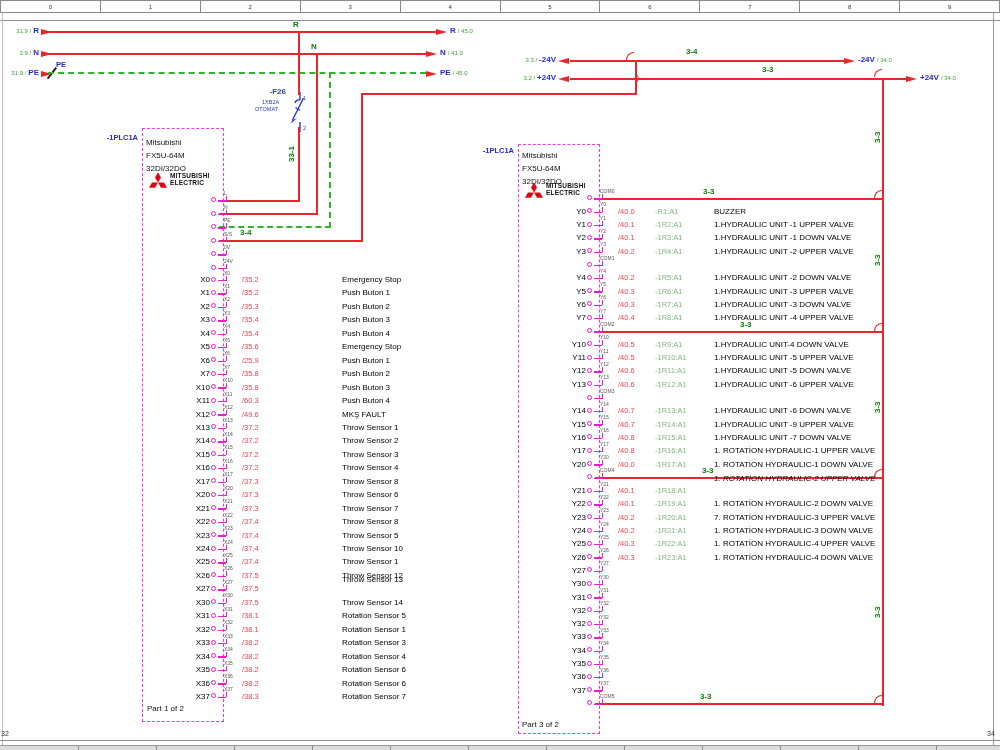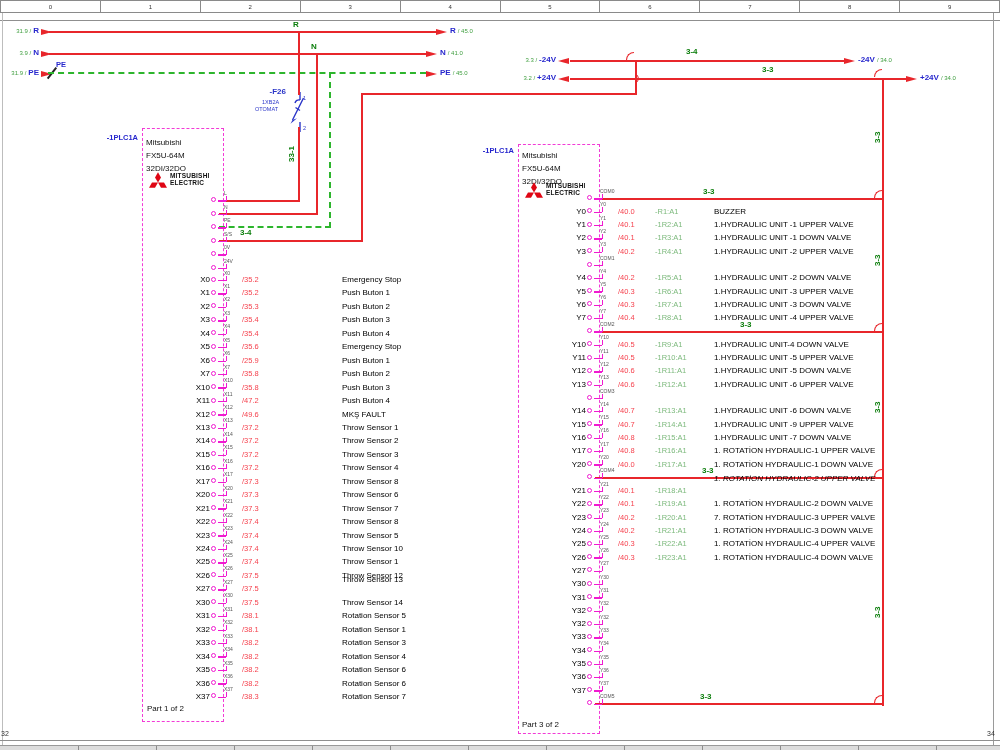--- a/index.html
+++ b/index.html
@@ -311,21 +311,21 @@
       <div class="stub" style="left: 218px; top: 387.4px; width: 8px;"></div>
       <div class="tickm" style="left: 226px; top: 383.1px;"></div>
       <div class="tname" style="left: 224px; top: 378.1px;">X10</div>
       <div class="xref" style="left: 242px; top: 383.6px;">/35.8</div>
       <div class="desc" style="left: 342px; top: 383.6px;">Push Buton 3</div>
       <div class="iolab" style="left: 178px; top: 397.05px; width: 32px;">X11</div>
       <div class="circ" style="left: 211px; top: 397.55px;"></div>
       <div class="stub" style="left: 218px; top: 400.85px; width: 8px;"></div>
       <div class="tickm" style="left: 226px; top: 396.55px;"></div>
       <div class="tname" style="left: 224px; top: 391.55px;">X11</div>
-      <div class="xref" style="left: 242px; top: 397.05px;">/47.2</div>
+      <div class="xref" style="left: 242px; top: 397.05px;">/60.3</div>
       <div class="desc" style="left: 342px; top: 397.05px;">Push Buton 4</div>
       <div class="iolab" style="left: 178px; top: 410.5px; width: 32px;">X12</div>
       <div class="circ" style="left: 211px; top: 411px;"></div>
       <div class="stub" style="left: 218px; top: 414.3px; width: 8px;"></div>
       <div class="tickm" style="left: 226px; top: 410px;"></div>
       <div class="tname" style="left: 224px; top: 405px;">X12</div>
       <div class="xref" style="left: 242px; top: 410.5px;">/49.6</div>
       <div class="desc" style="left: 342px; top: 410.5px;">MKŞ FAULT</div>
       <div class="iolab" style="left: 178px; top: 423.95px; width: 32px;">X13</div>
       <div class="circ" style="left: 211px; top: 424.45px;"></div>

